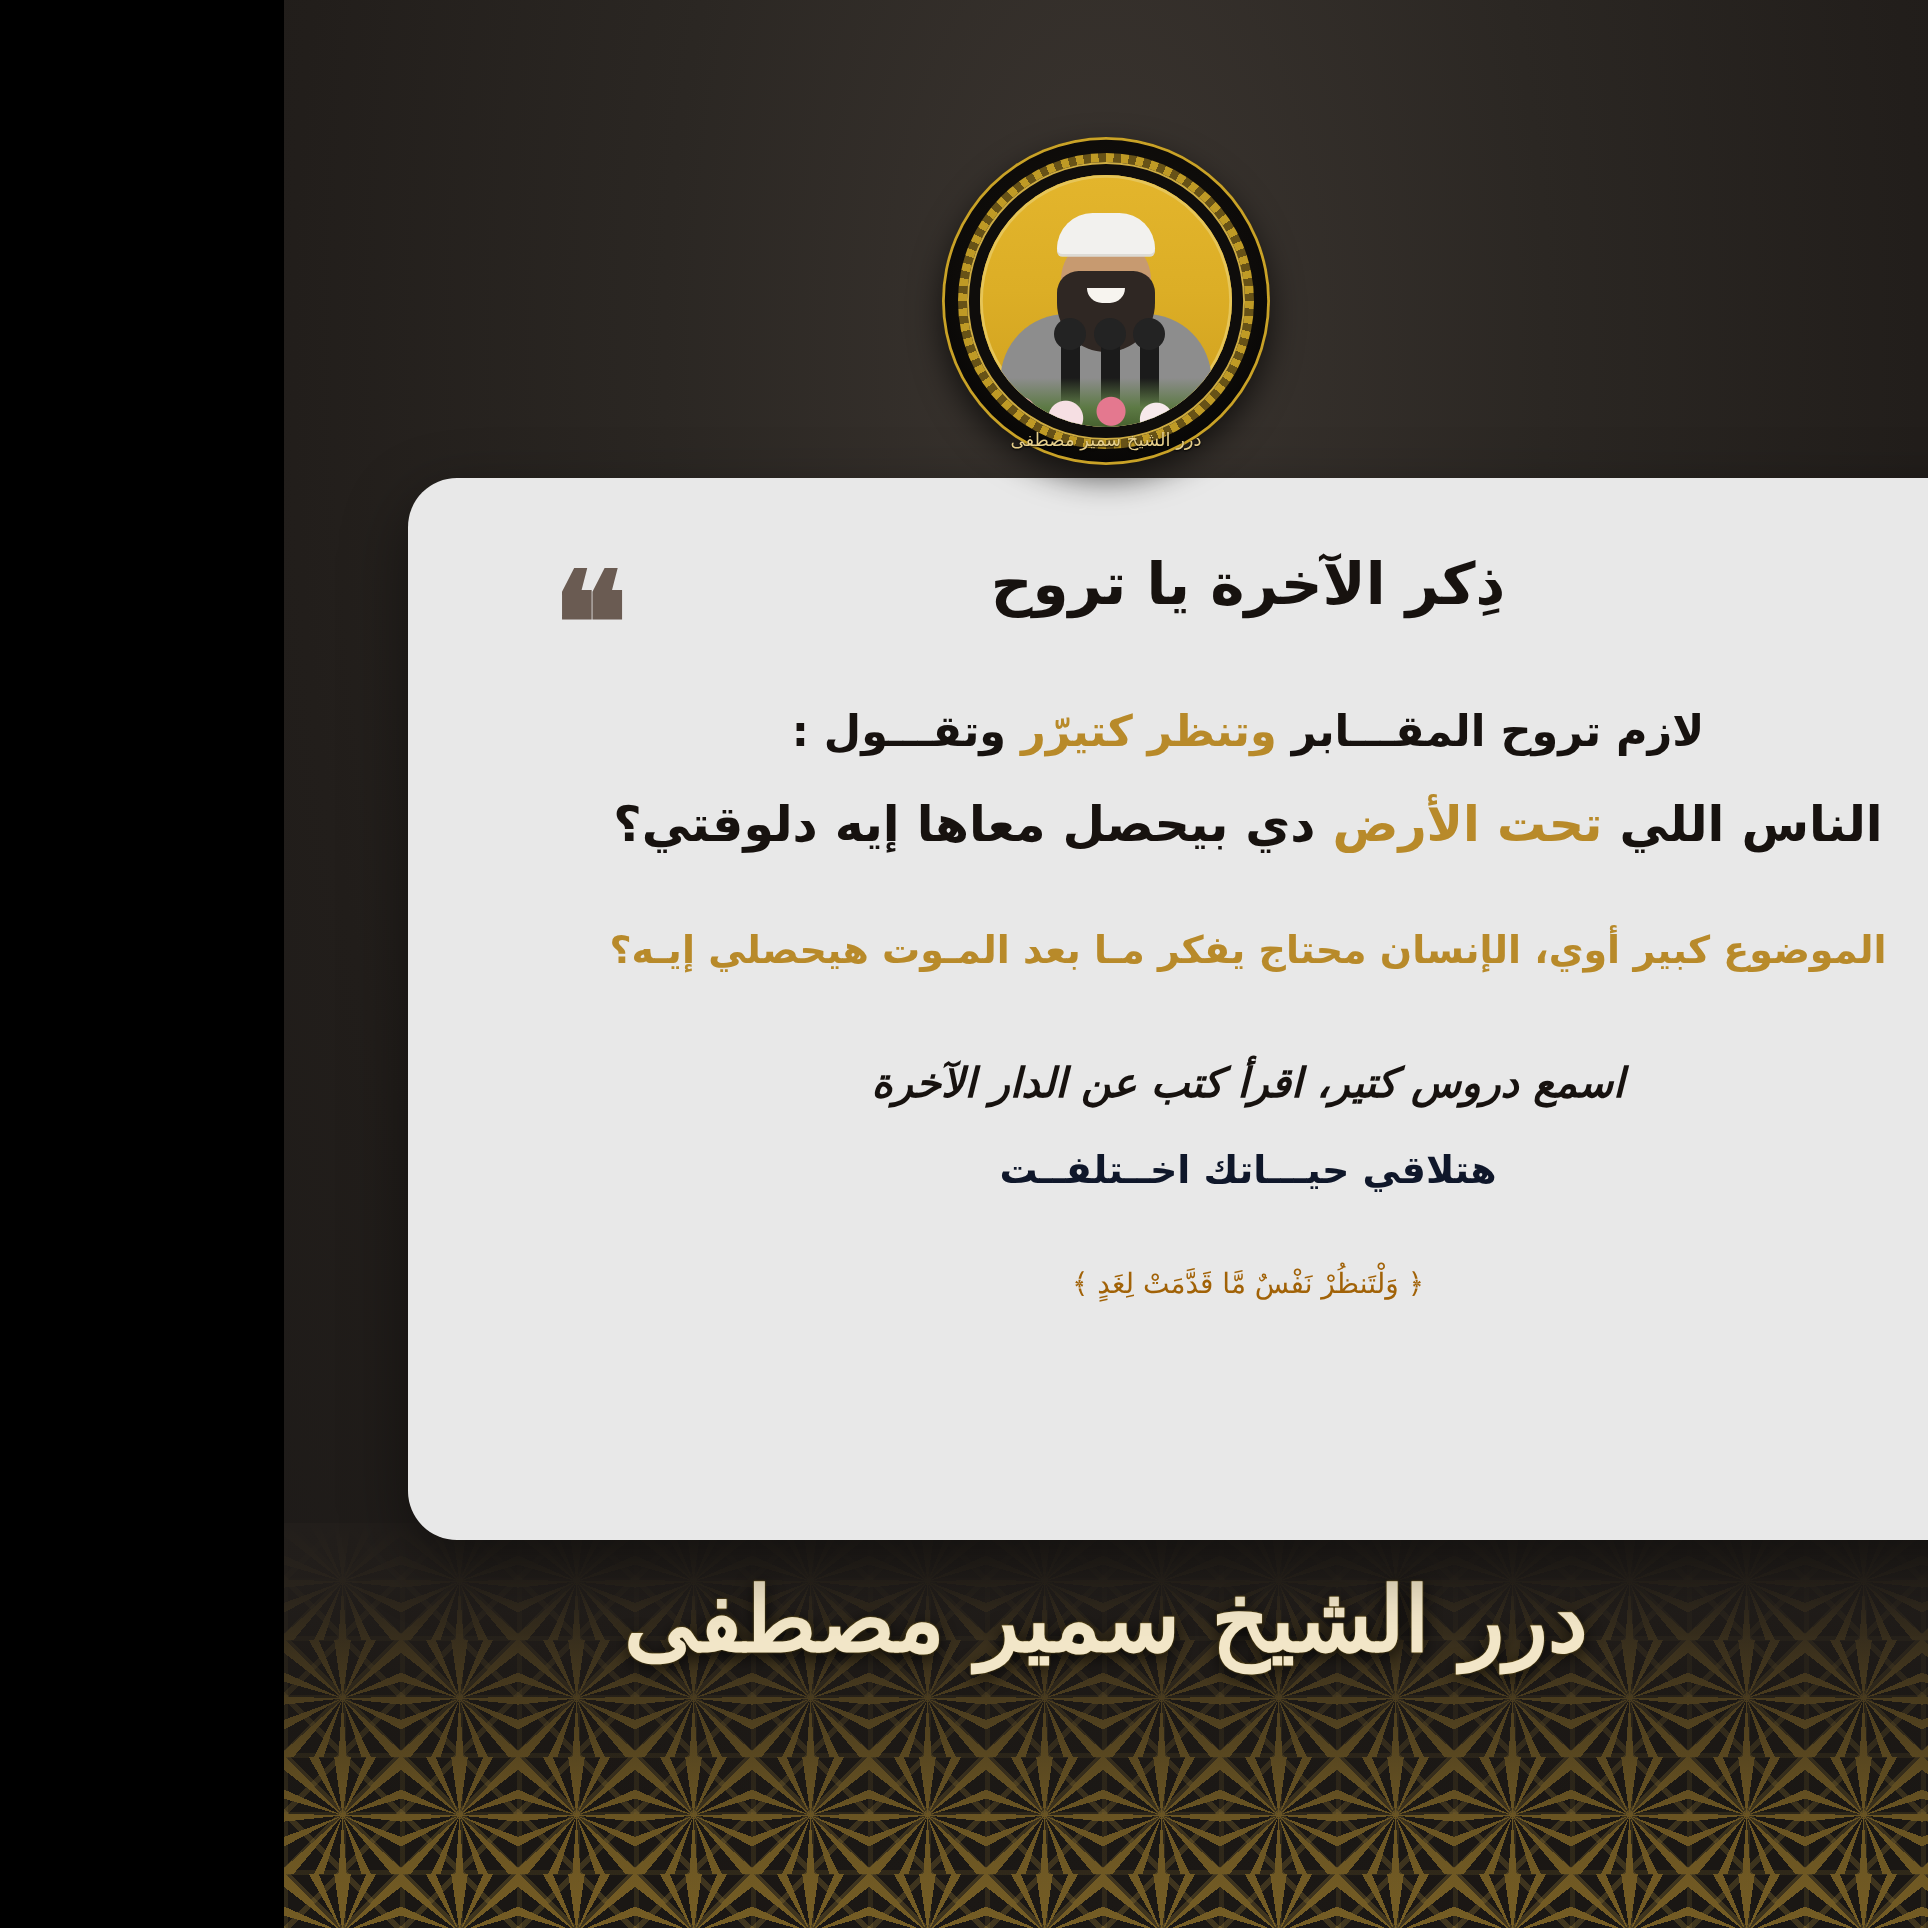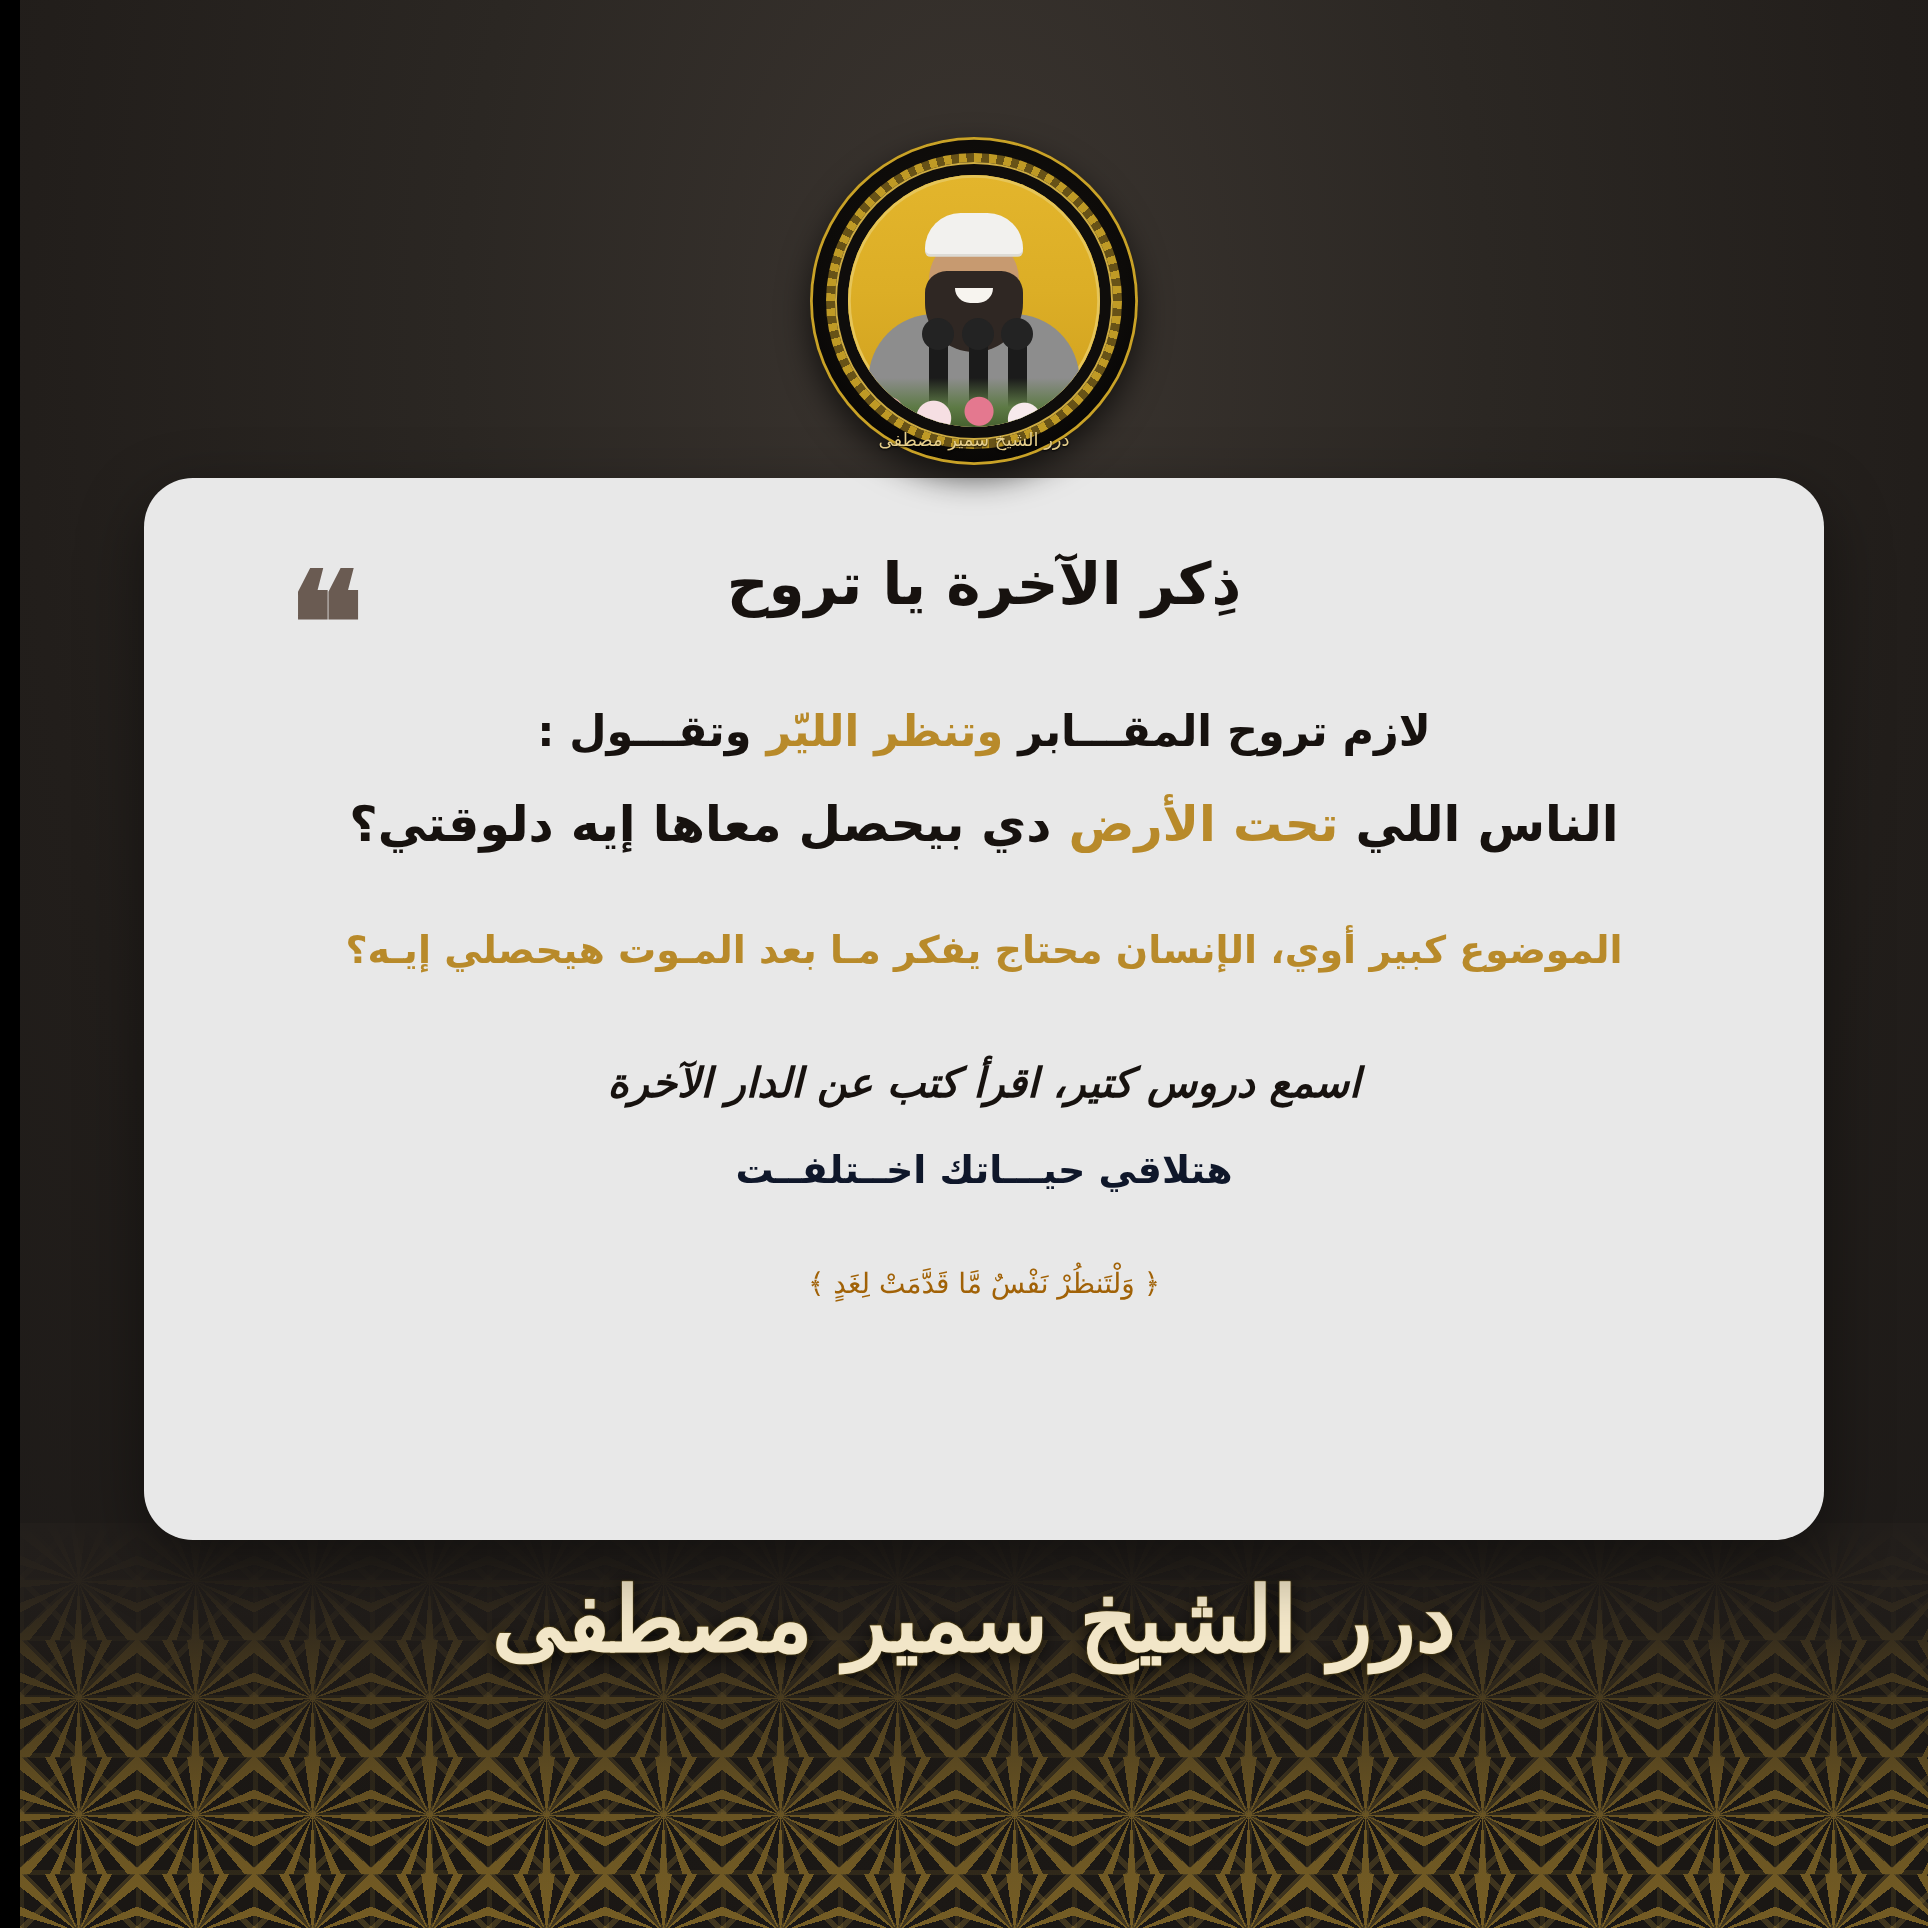--- a/index.html
+++ b/index.html
@@ -2,21 +2,21 @@
 <html lang="ar" dir="rtl" style="font-size:15px"><head>
 <meta charset="utf-8">
 <style>
   html, body {
     margin: 0;
     padding: 0;
     background: #000;
   }
   #poster {
     position: relative;
-    width: 1908px;
+    width: 1644px;
     height: 1928px;
     background: #26221f;
     overflow: hidden;
     font-family: "DejaVu Sans", "Liberation Sans", sans-serif;
     margin-left: 13px;
   }
   
   #bg-gradient {
     position: absolute;
     inset: 0;
@@ -304,21 +304,21 @@
   </div>
 
   <div id="card">
     <div id="quote-mark">❝</div>
 
     <div id="card-inner">
 
       <div class="headline">ذِكر الآخرة يا تروح</div>
 
       <div class="para line-1">
-        <span>لازم تروح المقـــابر </span><span class="gold">وتنظر الليّر</span><span> وتقـــول :</span>
+        <span>لازم تروح المقـــابر </span><span class="gold">وتنظر كتيرّر</span><span> وتقـــول :</span>
       </div>
 
       <div class="para line-2">
         <span>الناس اللي </span><span class="gold">تحت الأرض</span><span> دي بيحصل معاها إيه دلوقتي؟</span>
       </div>
 
       <div class="line-3">الموضوع كبير أوي، الإنسان محتاج يفكر مـا بعد المـوت هيحصلي إيـه؟</div>
 
       <div class="line-4">اسمع دروس كتير، اقرأ كتب عن الدار الآخرة</div>
 

